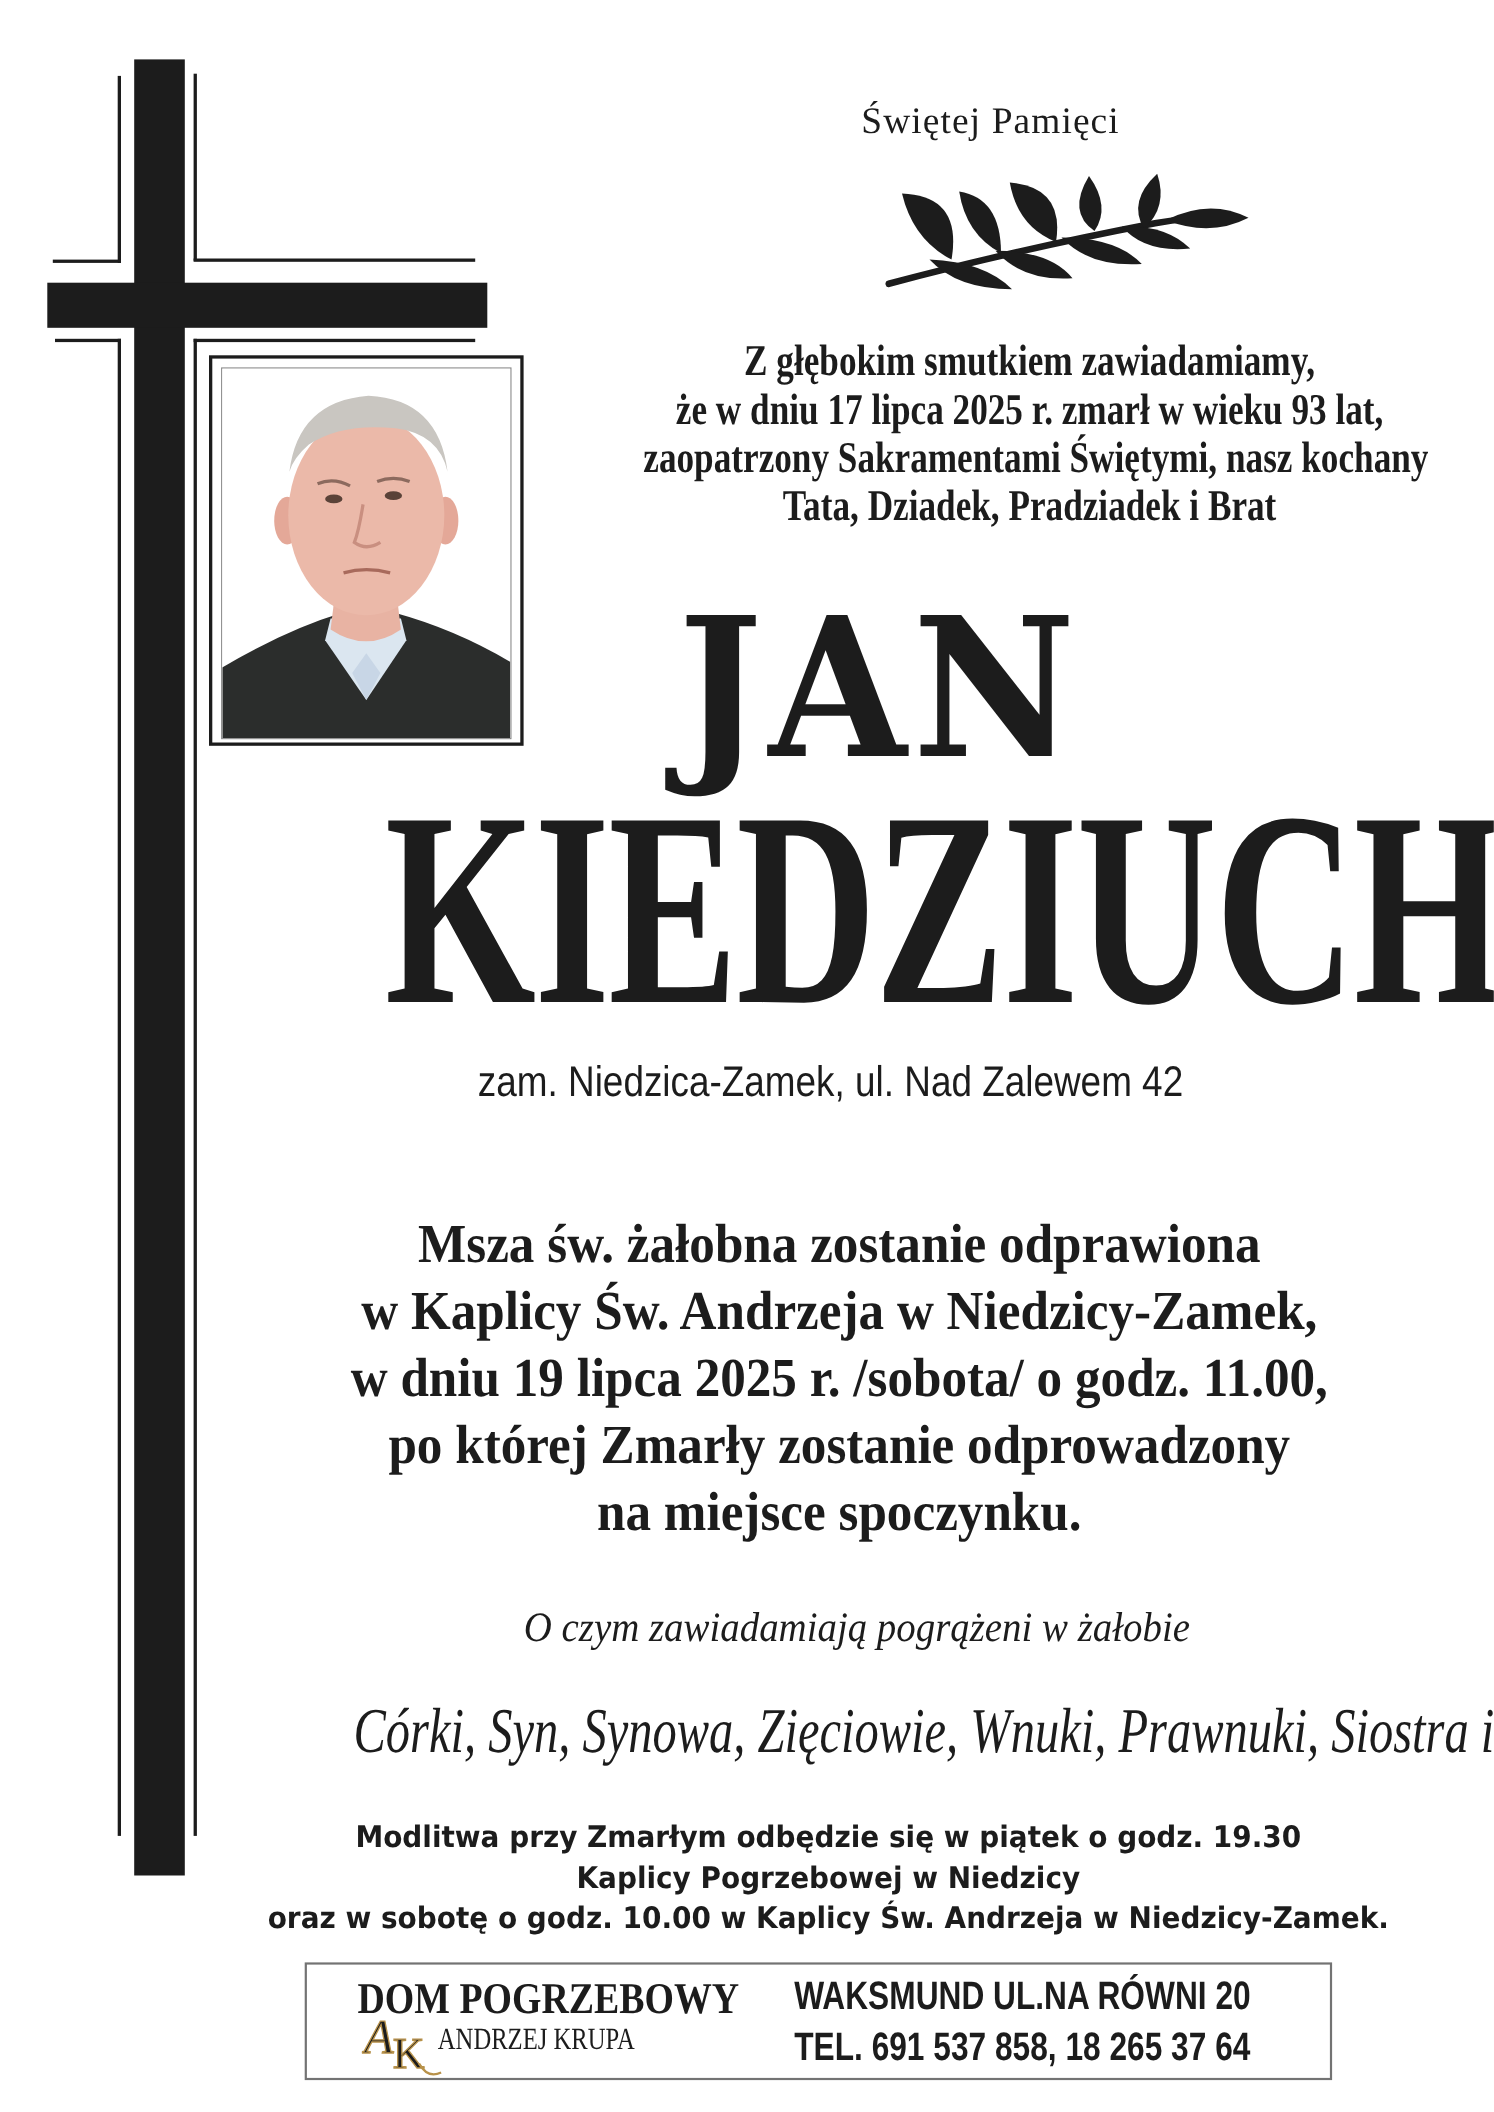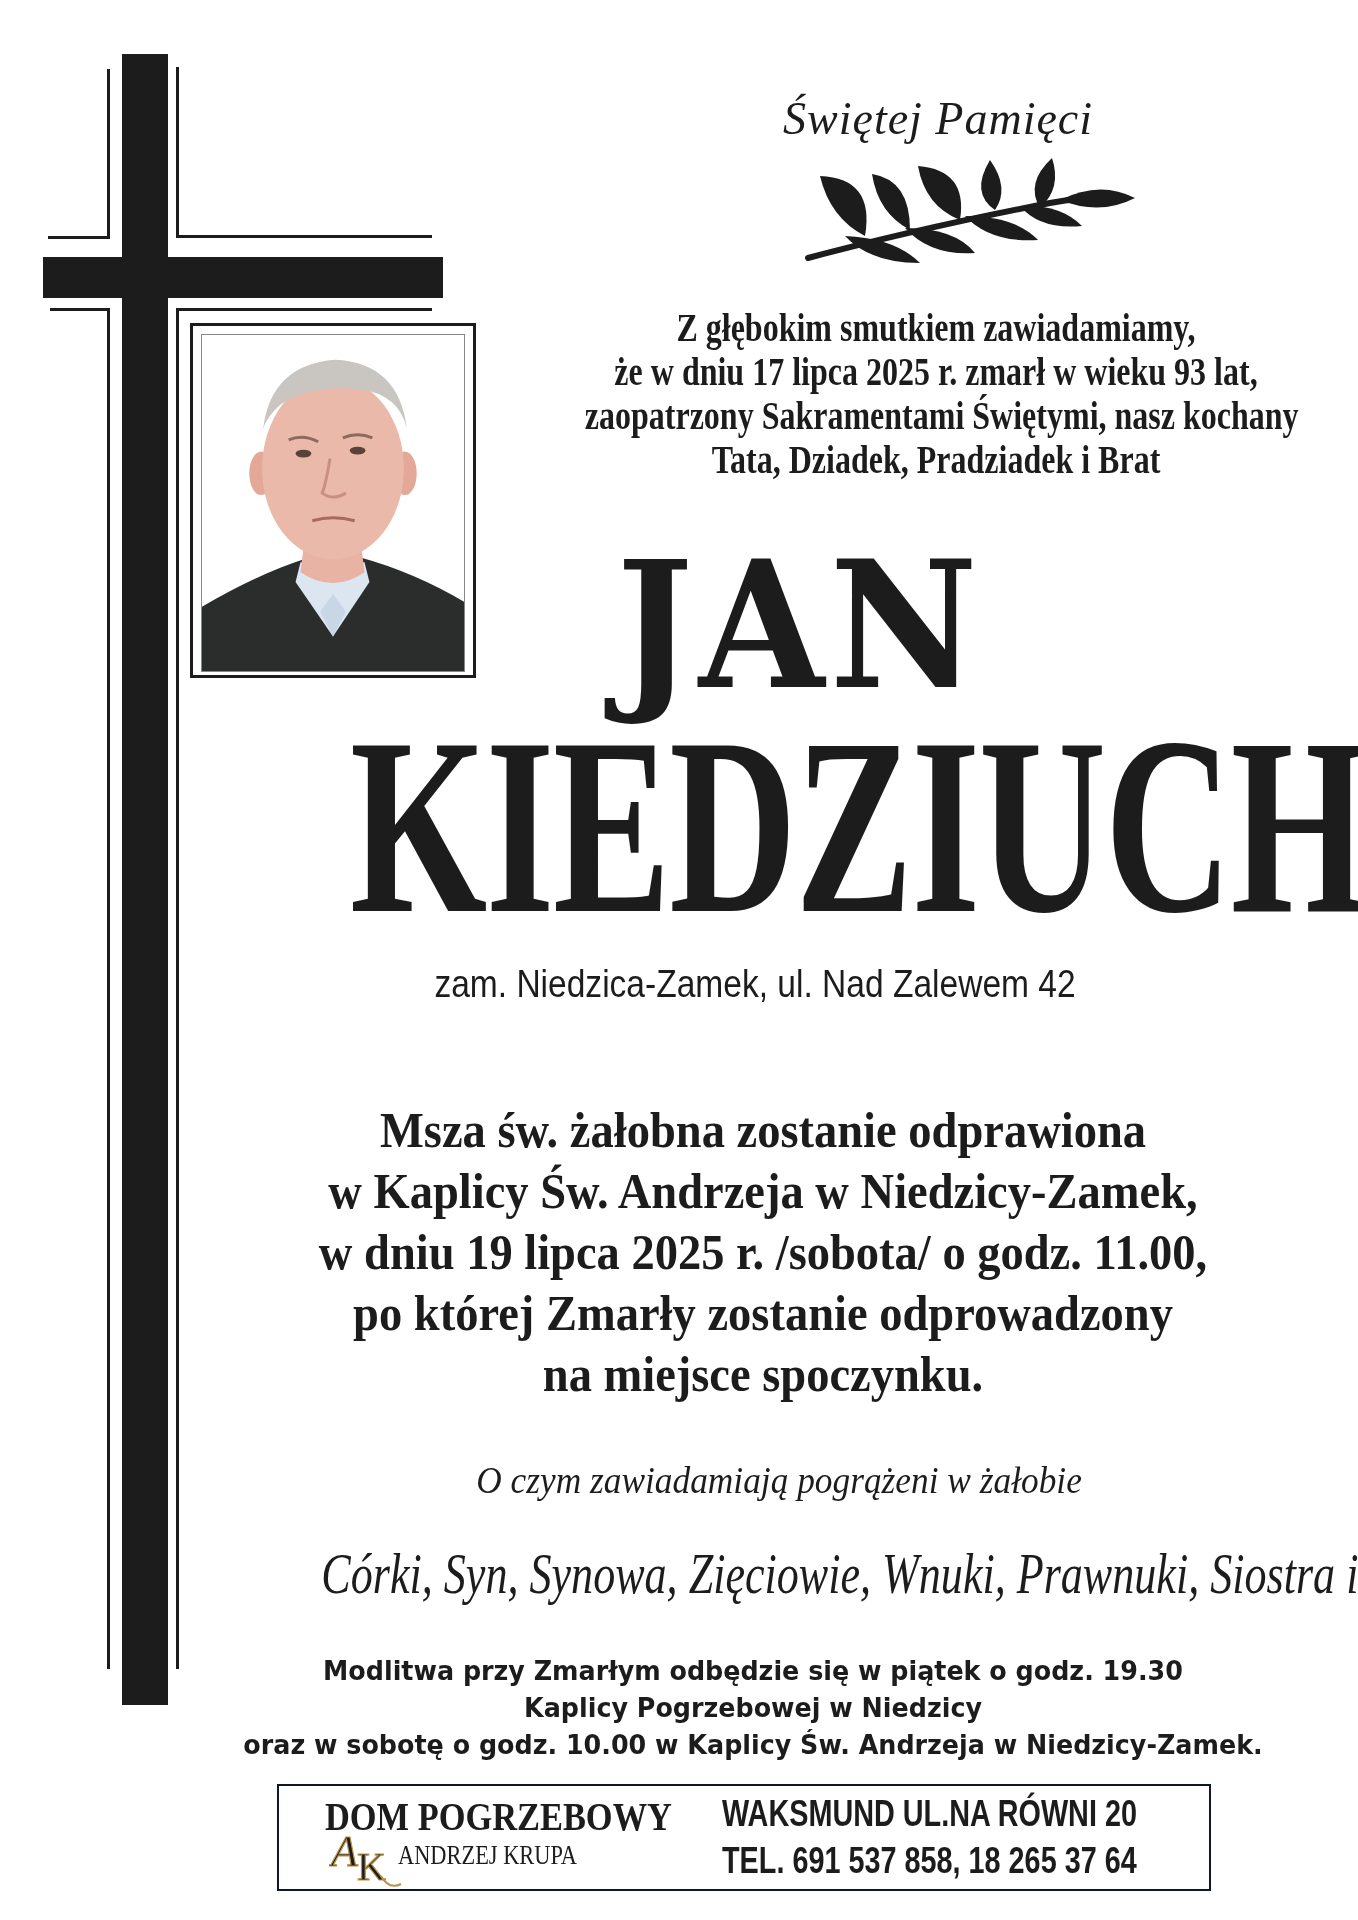--- a/index.html
+++ b/index.html
@@ -2,22 +2,21 @@
 <html><head>
 <meta charset="utf-8">
 <style>
   html, body { margin: 0; padding: 0; background: #ffffff; }
   body { width: 1358px; height: 1920px; position: relative; overflow: hidden; color: #1c1c1c; }
   .abs { position: absolute; }
   .cross-bar { position: absolute; background: #1c1c1c; }
   .thin { position: absolute; background: #1c1c1c; }
   .header-title {
     font-family: "Liberation Serif", "DejaVu Serif", serif;
-    font-style: italic;
-    font-size: 46px;
+    font-size: 34px;
     letter-spacing: 1px;
   }
   .intro-block { position: absolute; left: 497px; width: 878px; top: 306px; }
   .intro-block .ln {
     display: block; text-align: center; white-space: nowrap;
     font-family: "Liberation Serif", serif; font-weight: bold;
     font-size: 40px; line-height: 44px; transform: scaleX(0.80); transform-origin: center;
   }
   .name-first {
     position: absolute; left: 540px; width: 520px; top: 538px; text-align: center;
@@ -53,21 +52,21 @@
     transform: scaleX(0.76); transform-origin: center; white-space: nowrap;
   }
   .prayer-block { position: absolute; left: 164px; width: 1178px; top: 1652px; }
   .prayer-block .ln {
     display: block; text-align: center; white-space: nowrap;
     font-family: "DejaVu Sans", sans-serif; font-weight: bold;
     font-size: 27px; line-height: 37px; transform: scaleX(0.94); transform-origin: center;
   }
   .funeral-box {
     position: absolute; left: 277px; top: 1784px; width: 934px; height: 107px;
-    border: 2px solid #0f172a; box-sizing: border-box;
+    border: 2px solid #737373; box-sizing: border-box;
   }
   .fh-name {
     position: absolute; left: 46px; top: 10px; white-space: nowrap;
     font-family: "Liberation Serif", serif; font-weight: bold; font-size: 40px; line-height: 42px;
     transform: scaleX(0.86); transform-origin: left top;
   }
   .fh-owner {
     position: absolute; left: 119px; top: 54px; white-space: nowrap;
     font-family: "Liberation Serif", serif; font-size: 28px; line-height: 30px;
     transform: scaleX(0.80); transform-origin: left top;

